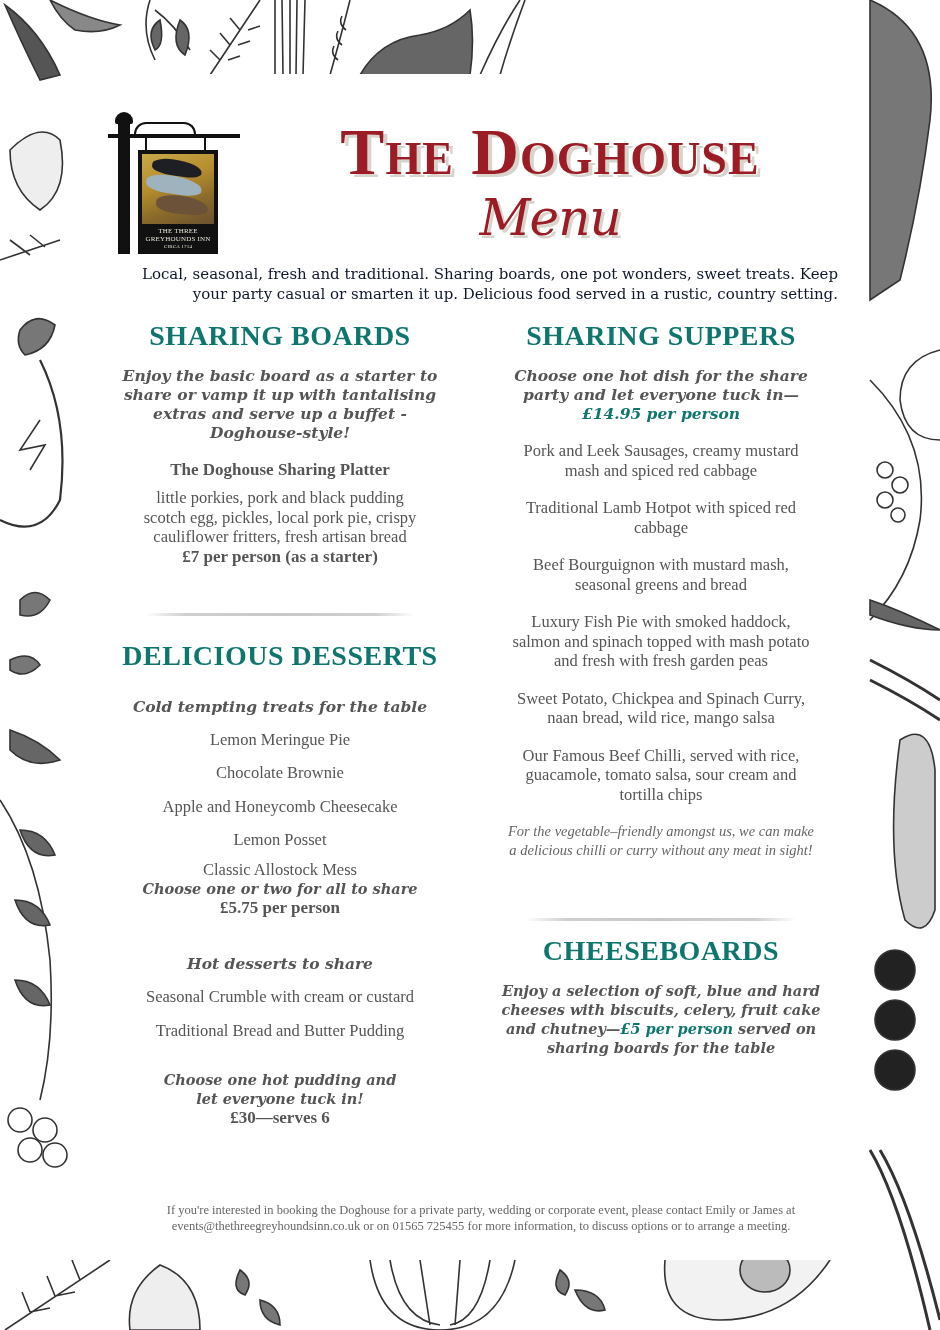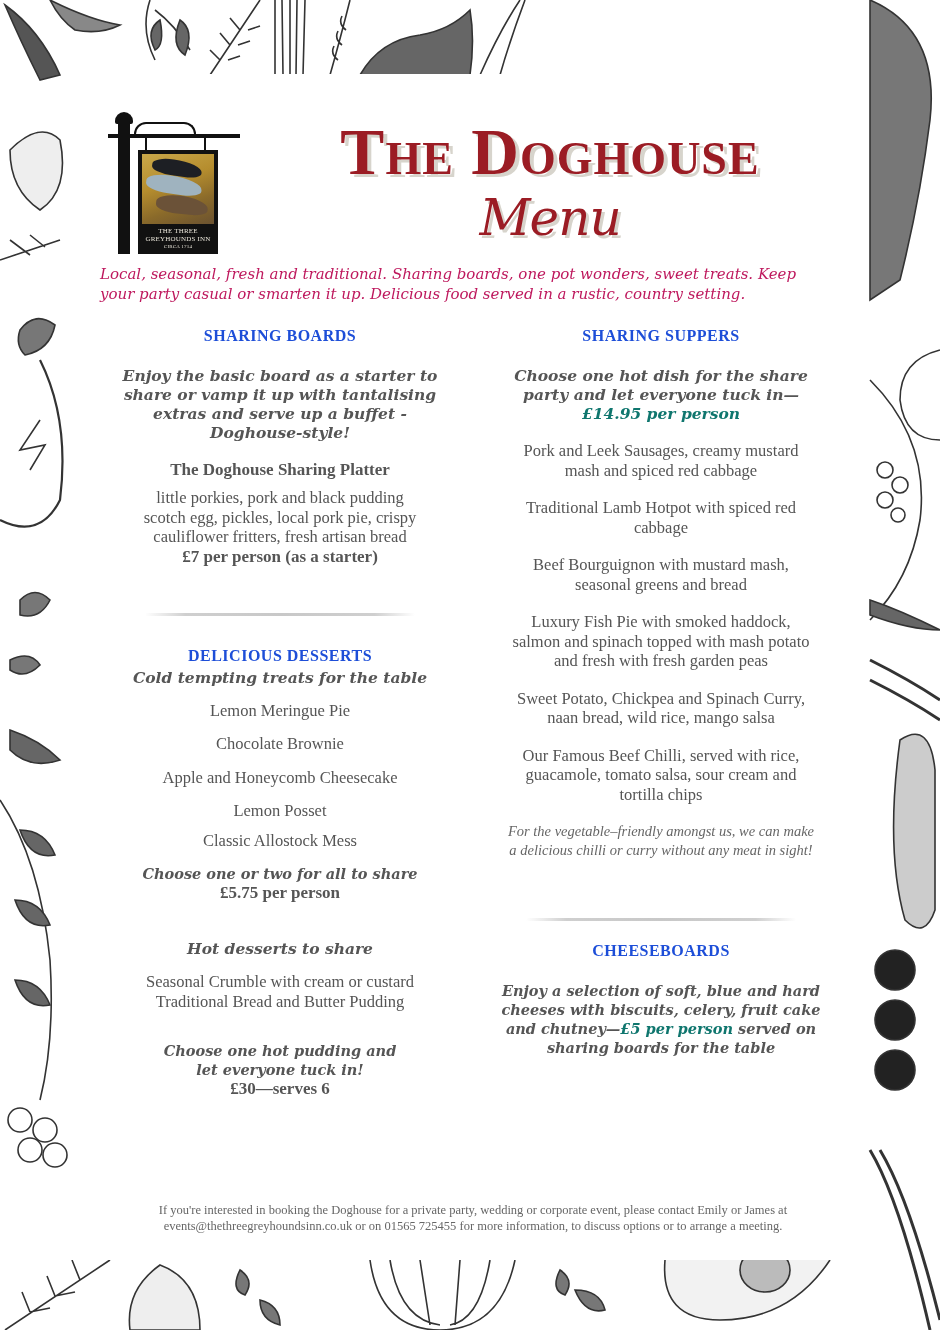--- a/index.html
+++ b/index.html
@@ -43,40 +43,40 @@
     text-shadow: 4px 3px 0 #d7d4cc;
     font-variant: small-caps;
   }
   .subtitle {
     position: absolute; left: 340px; top: 114px; width: 280px; text-align: center;
     color: #9b1c24; font-family: "DejaVu Serif", serif; font-style: italic;
     font-size: 50px; line-height: 60px; text-shadow: 3px 3px 0 #d7d4cc;
     letter-spacing: -1px;
   }
   .intro {
-    position: absolute; left: 30px; top: 190px; width: 738px; text-align: left;
-    font-style: italic; font-weight: bold; font-size: 15px; line-height: 20px; color: #be185d;
+    position: absolute; left: 30px; top: 190px; width: 738px; text-align: right;
+    font-weight: bold; font-size: 15px; line-height: 20px; color: #0f172a;
     font-family: "DejaVu Serif", serif; font-weight: normal;
   }
 
   .col { position: absolute; text-align: center; }
   .col.left { left: 35px; width: 350px; top: 250px; }
   .col.right { left: 410px; width: 362px; top: 250px; }
 
-  .h2 { color: #1d4ed8; font-weight: bold; font-size: 16px; letter-spacing: 0.5px; line-height: 24px; font-family: "Liberation Serif", serif; }
+  .h2 { color: #0f766e; font-weight: bold; font-size: 28px; letter-spacing: 0.5px; line-height: 24px; font-family: "Liberation Serif", serif; }
   .lead { font-family: "DejaVu Serif", serif; font-style: italic; font-weight: bold; font-size: 15.5px; line-height: 19px; color: #555; }
   .lead-sm { font-family: "DejaVu Serif", serif; font-style: italic; font-weight: bold; font-size: 14.5px; line-height: 19px; color: #555; }
   .price { color: #0f766e; }
   .item-title { font-weight: bold; font-size: 17px; color: #555; line-height: 20px; }
   .body { font-size: 16.5px; line-height: 19.5px; color: #555; }
   .note { font-style: italic; font-size: 14.5px; line-height: 19px; color: #666; }
   .divider { height: 3px; margin: 0 auto; background: linear-gradient(90deg, rgba(200,200,200,0) 0%, #cfcfcf 15%, #c8c8c8 50%, #cfcfcf 85%, rgba(200,200,200,0) 100%); border-radius: 2px; }
 
   .footer {
-    position: absolute; left: 24px; top: 1128px; width: 758px; text-align: center;
+    position: absolute; left: 32px; top: 1128px; width: 758px; text-align: center;
     font-size: 12.5px; line-height: 16px; color: #666;
   }
 </style>
 </head>
 <body>
 
 <div class="deco">
   <svg viewBox="0 0 940 1330" xmlns="http://www.w3.org/2000/svg" fill="none" stroke="#333" stroke-width="1.6">
 
     <path d="M5 5 Q40 30 60 75 L40 80 Q20 40 5 5Z" fill="#555"></path>
@@ -175,32 +175,32 @@
         <div>scotch egg, pickles, local pork pie, crispy</div>
         <div>cauliflower fritters, fresh artisan bread</div>
       </div>
       <div class="item-title price">£7 per person (as a starter)</div>
     </section>
 
     <div class="divider" style="width:270px; margin-top:46px;"></div>
 
     <section style="margin-top:28px;">
       <div class="h2">DELICIOUS DESSERTS</div>
-      <div class="lead" style="margin-top:0;">Cold tempting treats for the table</div>
+      <div class="lead" style="margin-top:29px;">Cold tempting treats for the table</div>
       <div class="body" style="margin-top:14px;">Lemon Meringue Pie</div>
       <div class="body" style="margin-top:14px;">Chocolate Brownie</div>
       <div class="body" style="margin-top:14px;">Apple and Honeycomb Cheesecake</div>
       <div class="body" style="margin-top:14px;">Lemon Posset</div>
       <div class="body" style="margin-top:10px;">Classic Allostock Mess</div>
-      <div class="lead-sm" style="margin-top:14px;font-style:italic;">Choose one or two for all to share</div>
+      <div class="lead-sm" style="margin-top:0;font-style:italic;">Choose one or two for all to share</div>
       <div class="item-title price">£5.75 per person</div>
 
       <div class="lead" style="margin-top:36px;">Hot desserts to share</div>
       <div class="body" style="margin-top:14px;">Seasonal Crumble with cream or custard</div>
-      <div class="body" style="">Traditional Bread and Butter Pudding</div>
+      <div class="body" style="margin-top:14px;">Traditional Bread and Butter Pudding</div>
       <div class="lead-sm" style="margin-top:30px;">
         <div>Choose one hot pudding and</div>
         <div>let everyone tuck in!</div>
       </div>
       <div class="item-title price">£30—serves 6</div>
     </section>
   </div>
 
   <div class="col right">
 

